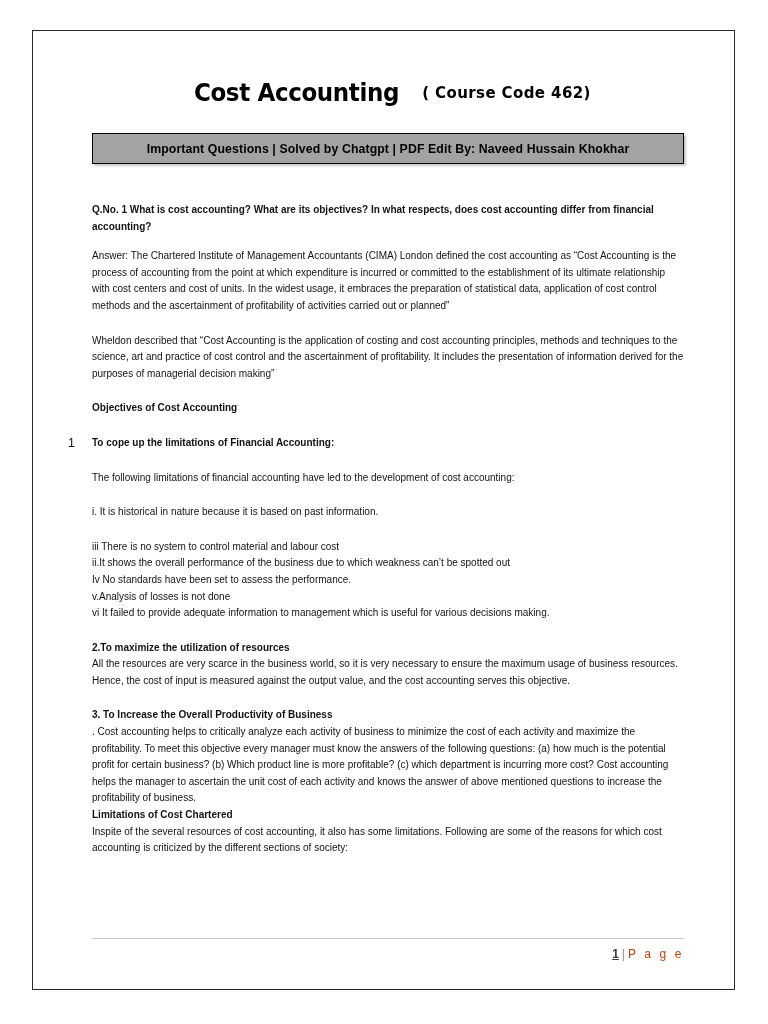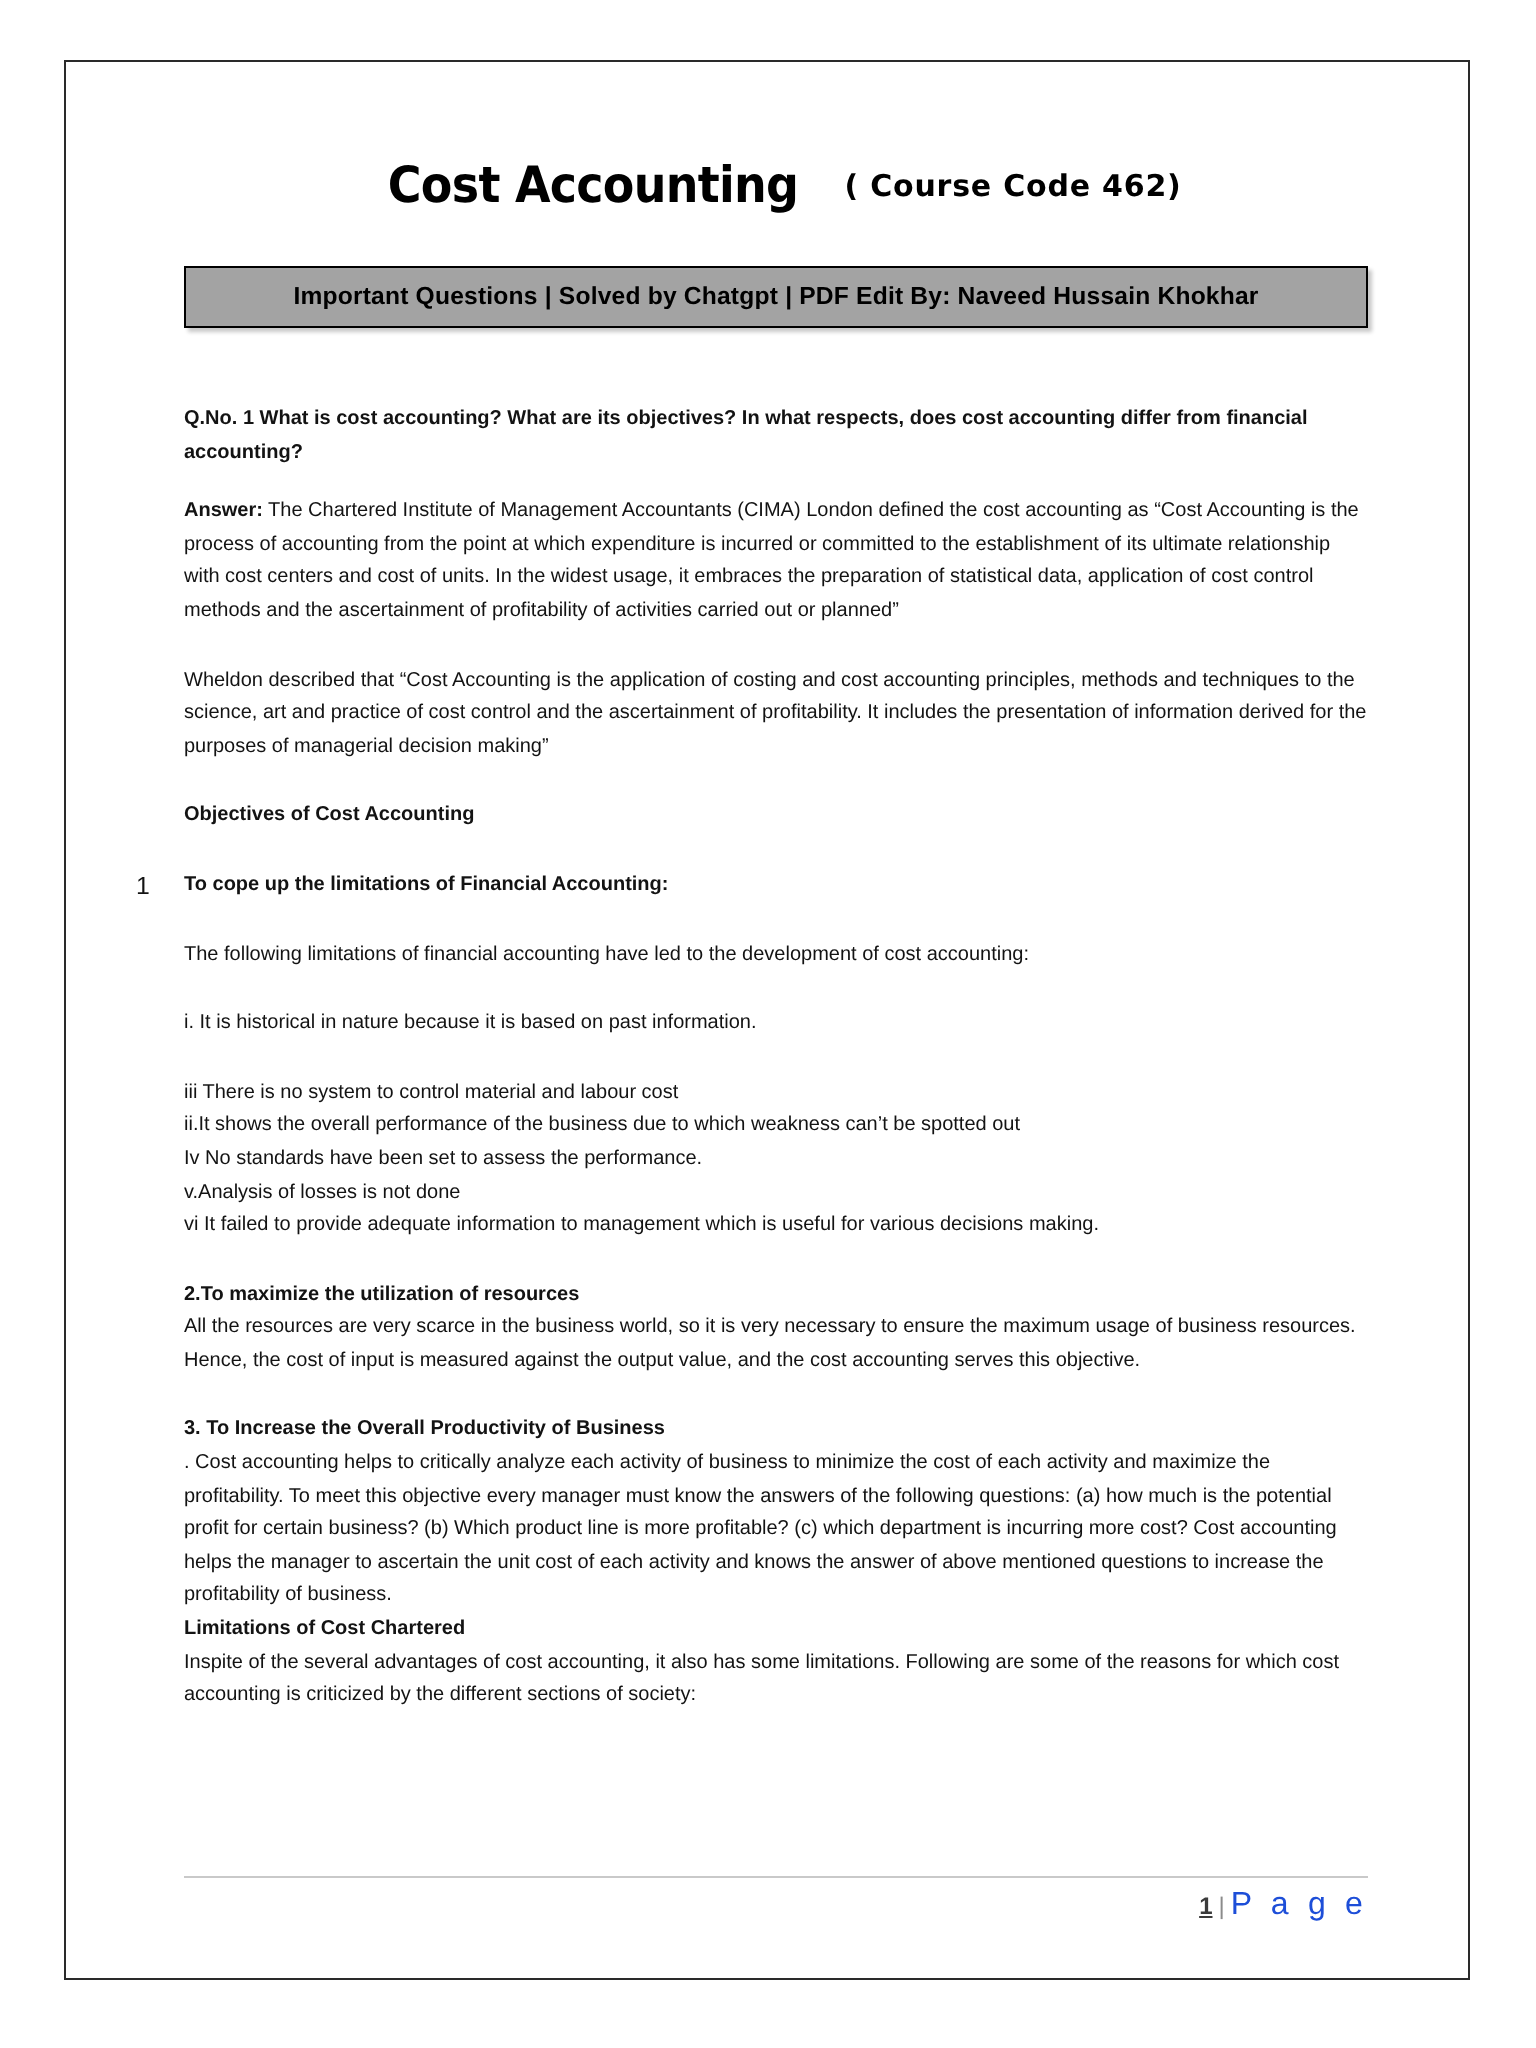--- a/index.html
+++ b/index.html
@@ -93,21 +93,21 @@
   .para {
     font-size: 10px;
     line-height: 16.6px;
     color: #131313;
     text-align: left;
     margin: 0;
   }
   .para.bold { font-weight: bold; }
   .spacer-lg { height: 18px; }
   .spacer-md { height: 13px; }
-  .lead { font-weight: bold; }
+  .lead { font-weight: normal; }
 
   #q1-heading {
     margin-top: 38px;
   }
 
   
   .hang-row {
     position: relative;
   }
   .hang-num {
@@ -142,22 +142,22 @@
     font-weight: bold;
     color: #3b3b3b;
     text-decoration: underline;
   }
   #footer-sep {
     font-size: 12px;
     color: #8b8b8b;
     margin: 0 3px;
   }
   #footer-pageword {
-    font-size: 16px;
-    color: #1d4ed8;
+    font-size: 12px;
+    color: #c2410c;
     letter-spacing: 2.6px;
   }
 </style>
 </head>
 <body>
 
 <div id="page-sheet">
   <div id="page-border"></div>
 
   <div id="content">
@@ -211,21 +211,21 @@
 
     <p class="para bold">2.To maximize the utilization of resources</p>
     <p class="para">All the resources are very scarce in the business world, so it is very necessary to ensure the maximum usage of business resources. Hence, the cost of input is measured against the output value, and the cost accounting serves this objective.</p>
 
     <div class="spacer-lg"></div>
 
     <p class="para bold">3. To Increase the Overall Productivity of Business</p>
     <p class="para">. Cost accounting helps to critically analyze each activity of business to minimize the cost of each activity and maximize the profitability. To meet this objective every manager must know the answers of the following questions: (a) how much is the potential profit for certain business? (b) Which product line is more profitable? (c) which department is incurring more cost? Cost accounting helps the manager to ascertain the unit cost of each activity and knows the answer of above mentioned questions to increase the profitability of business.</p>
 
     <p class="para bold">Limitations of Cost Chartered</p>
-    <p class="para">Inspite of the several advantages of cost accounting, it also has some limitations. Following are some of the reasons for which cost accounting is criticized by the different sections of society:</p>
+    <p class="para">Inspite of the several resources of cost accounting, it also has some limitations. Following are some of the reasons for which cost accounting is criticized by the different sections of society:</p>
 
   </div>
 
   <div id="footer">
     <div id="footer-rule"></div>
     <div id="footer-line">
       <span id="footer-pagenum">1</span><span id="footer-sep">|</span><span id="footer-pageword">P a g e</span>
     </div>
   </div>
 

